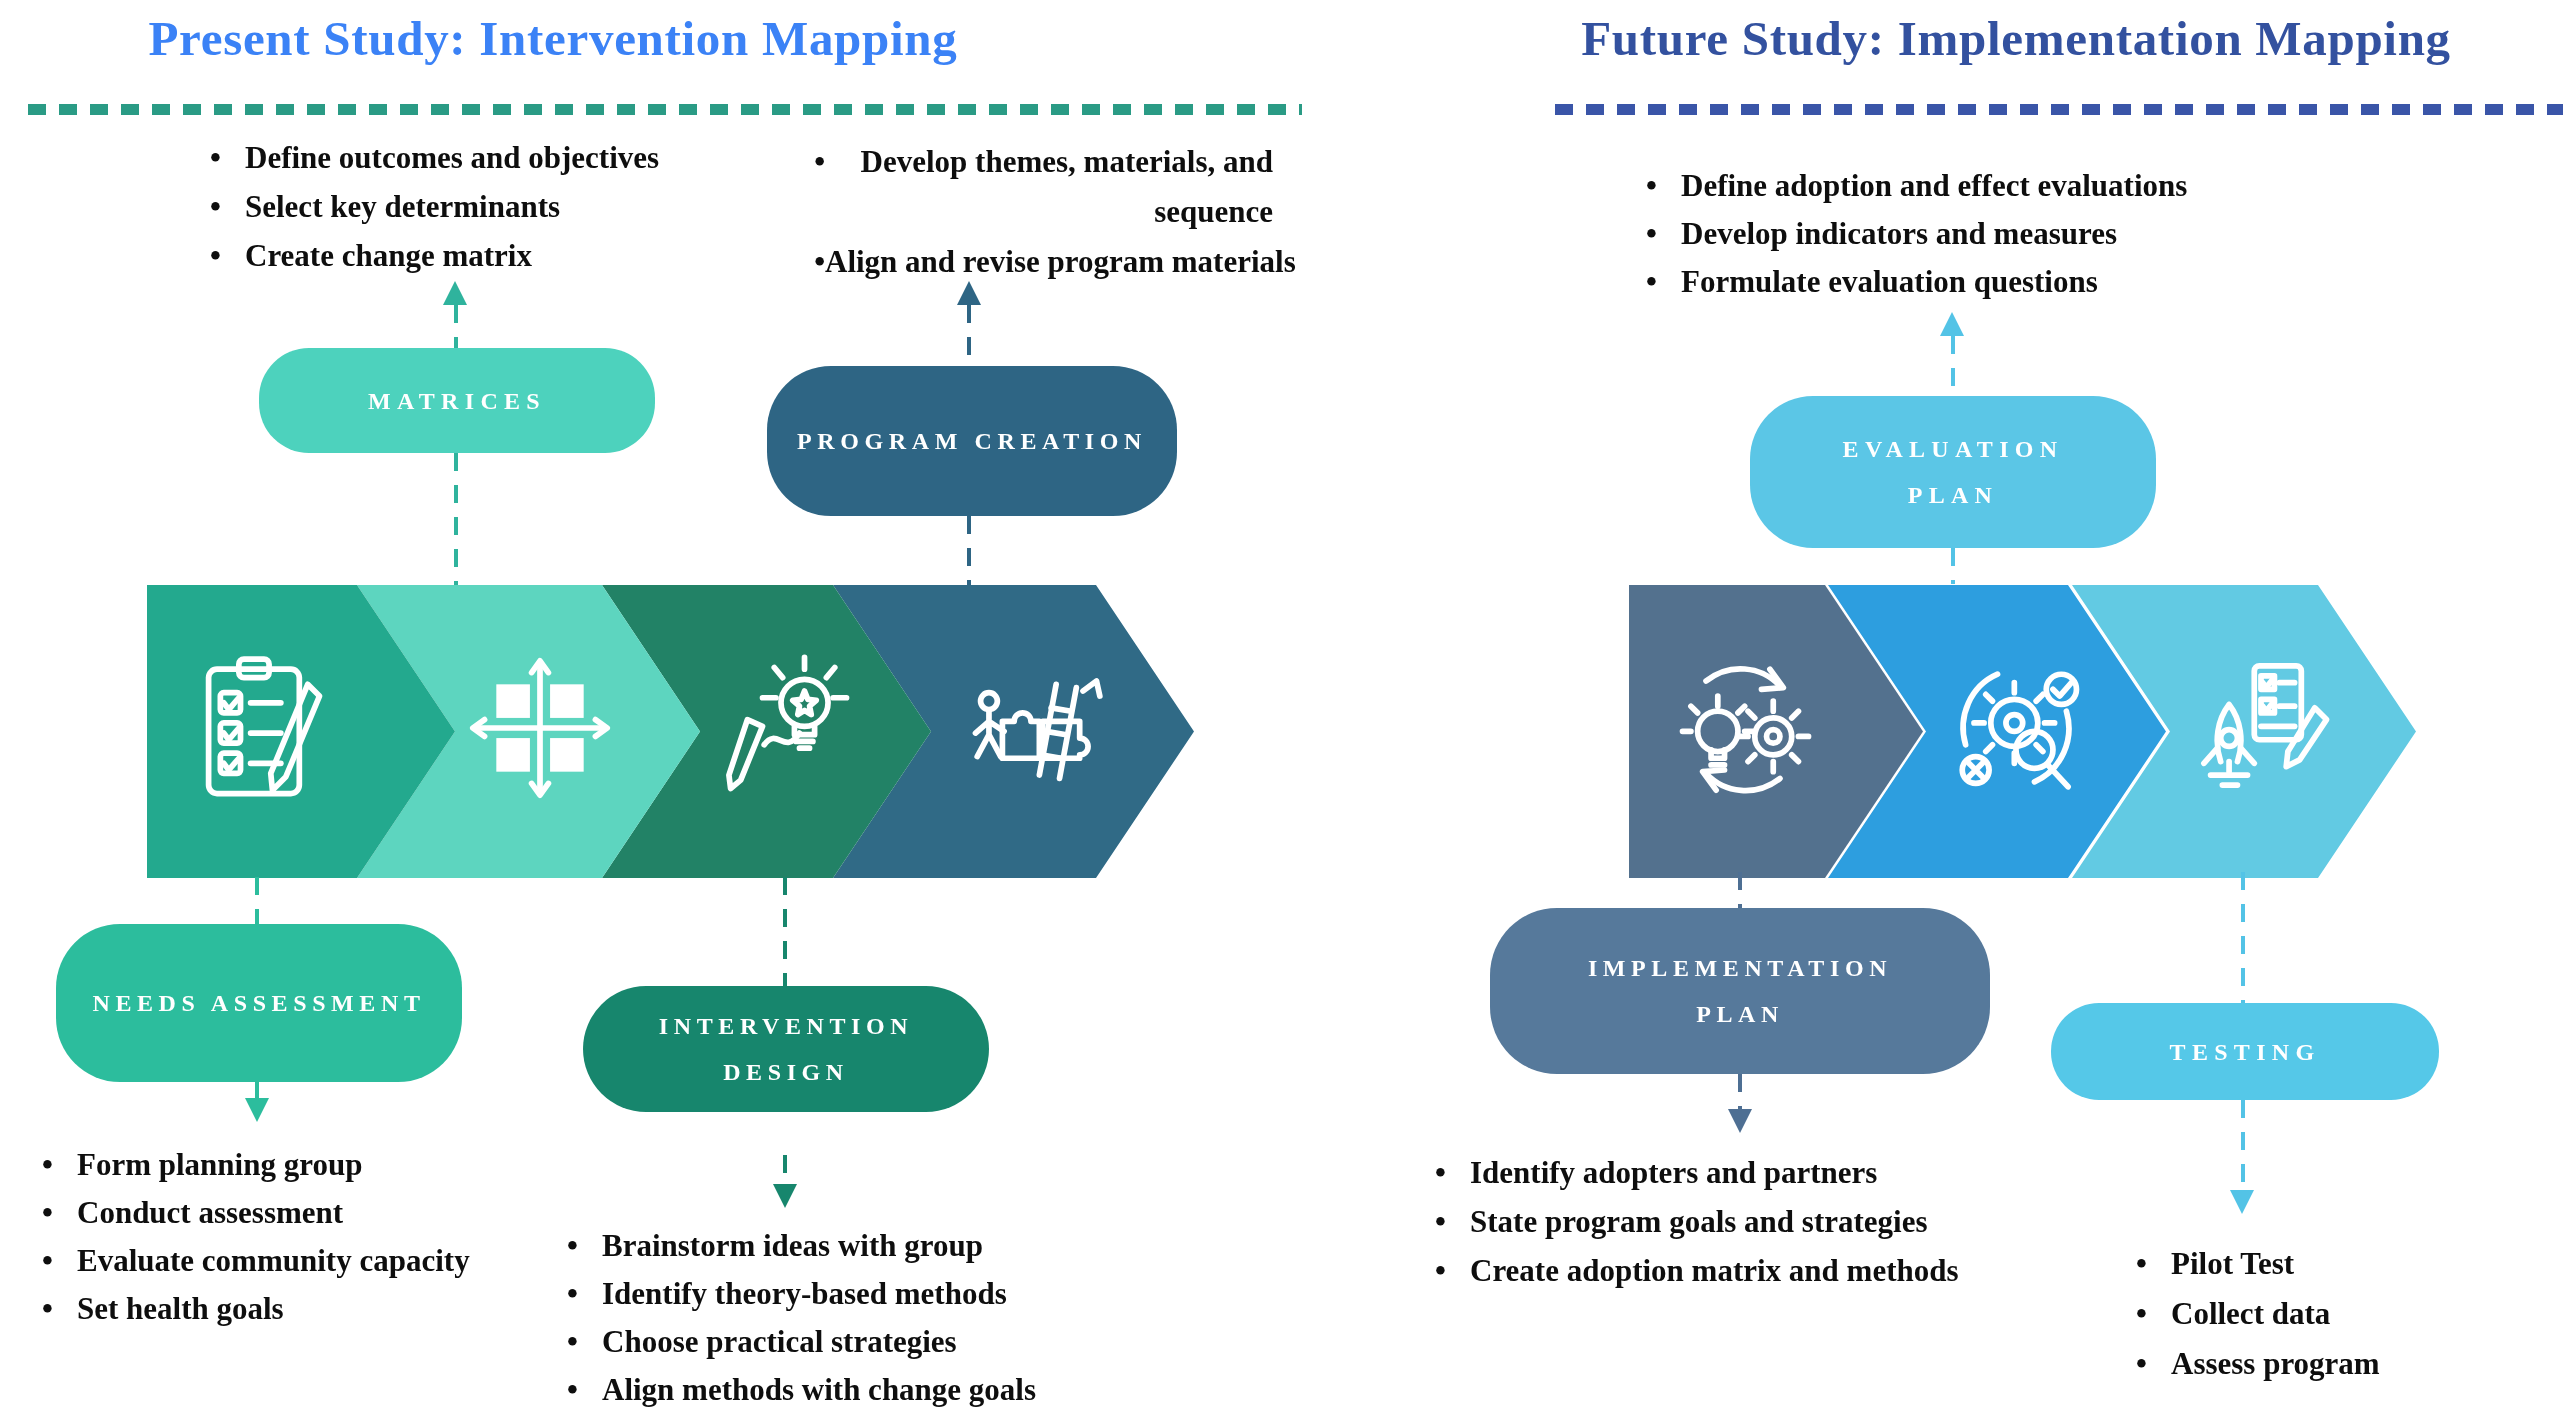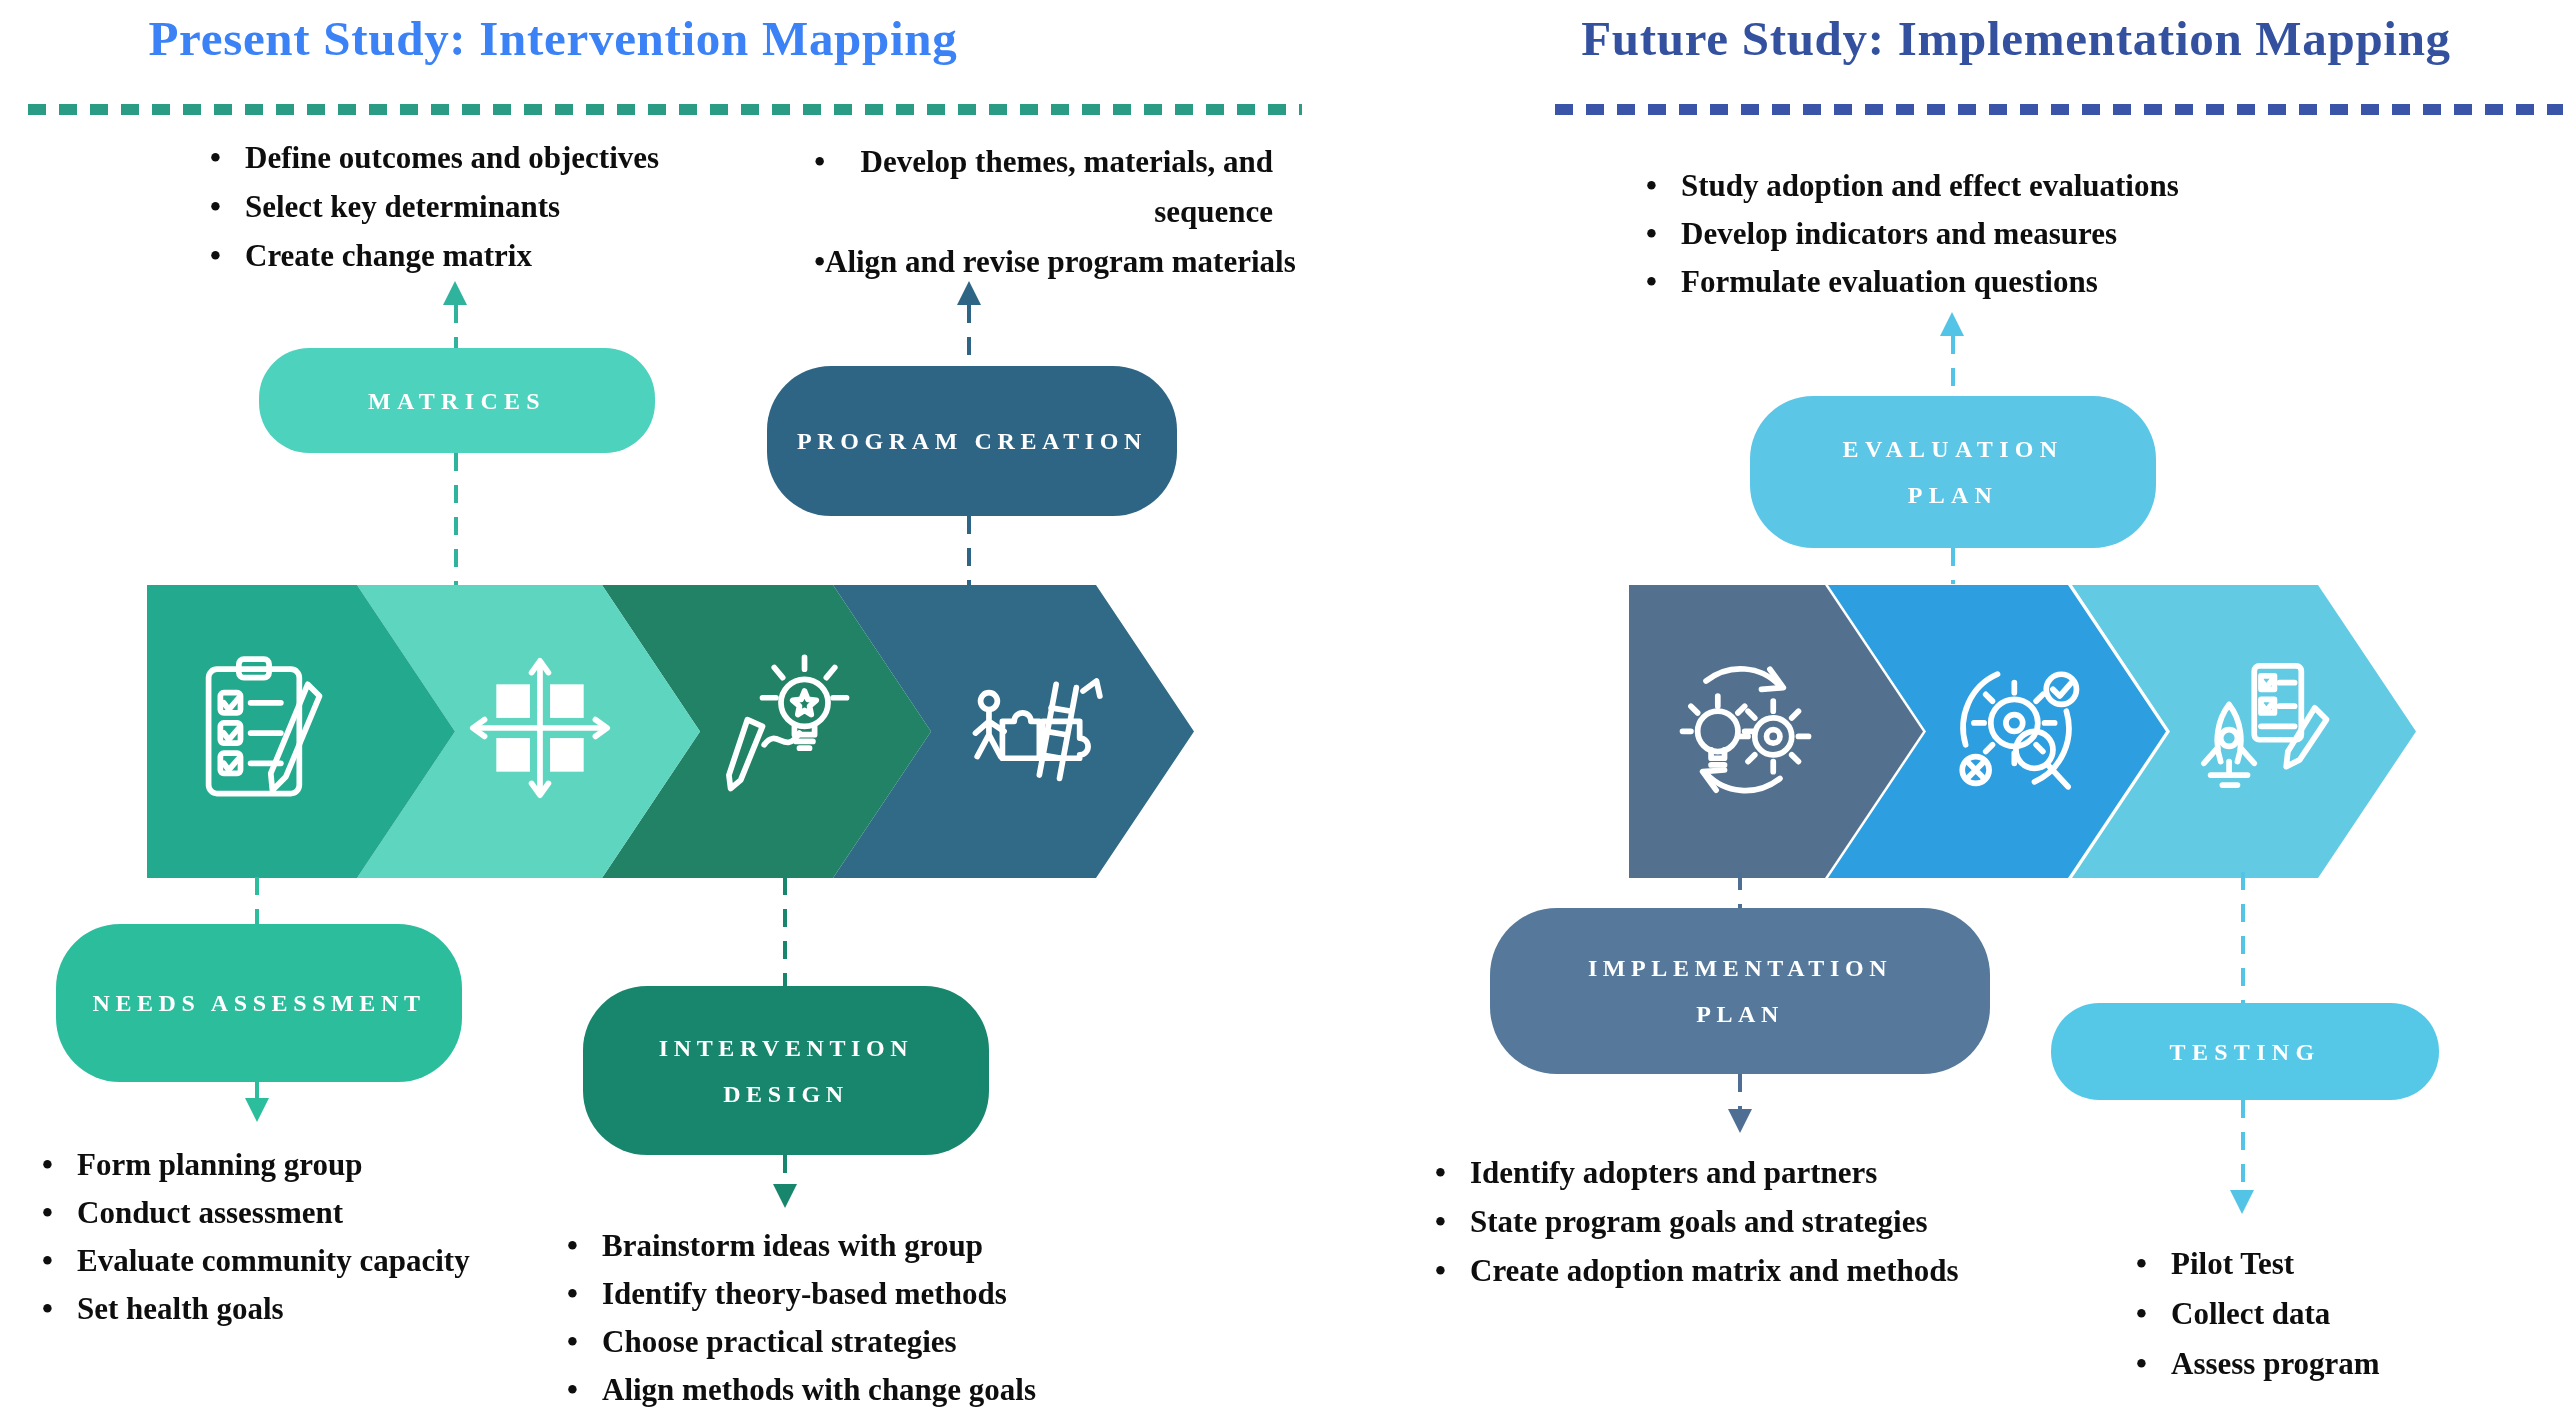--- a/index.html
+++ b/index.html
@@ -149,21 +149,21 @@
         <span class="dot"></span>
         <span class="bt">Evaluate community capacity</span>
       </div>
     <div class="bi" style="line-height:48px;">
         <span class="dot"></span>
         <span class="bt">Set health goals</span>
       </div>
   </div>
 
   <div class="vdash" style="left:783px;top:877px;height:109px;background:repeating-linear-gradient(180deg,#17866d 0 18px,transparent 18px 32px);"></div>
-  <div class="pill" style="left:583px;top:986px;width:406px;height:169px;border-radius:64px;background:#17866d;letter-spacing:5.6px;">
+  <div class="pill" style="left:583px;top:986px;width:406px;height:126px;border-radius:64px;background:#17866d;letter-spacing:5.6px;">
     <span>INTERVENTION</span>
     <span>DESIGN</span>
   </div>
   <div class="vdash" style="left:783px;top:1155px;height:29px;background:repeating-linear-gradient(180deg,#17866d 0 18px,transparent 18px 32px);"></div>
   <div class="arr" style="left:773px;top:1184px;border-left:12.6px solid transparent;border-right:12.6px solid transparent;border-top:24px solid #17866d;"></div>
 
   <div class="blist" style="left:567px;top:1222px;">
     <div class="bi" style="line-height:48px;">
         <span class="dot"></span>
         <span class="bt">Brainstorm ideas with group</span>
@@ -181,21 +181,21 @@
         <span class="bt">Align methods with change goals</span>
       </div>
   </div>
 
   <div class="title" style="left:1533px;width:966px;color:#33519f;">Future Study: Implementation Mapping</div>
   <div class="hdash" style="left:1555px;width:1008px;background:repeating-linear-gradient(90deg,#3a55a8 0 18px,transparent 18px 31px);"></div>
 
   <div class="blist" style="left:1646px;top:162px;">
     <div class="bi" style="line-height:48px;">
         <span class="dot"></span>
-        <span class="bt">Study adoption and effect evaluations</span>
+        <span class="bt">Define adoption and effect evaluations</span>
       </div>
     <div class="bi" style="line-height:48px;">
         <span class="dot"></span>
         <span class="bt">Develop indicators and measures</span>
       </div>
     <div class="bi" style="line-height:48px;">
         <span class="dot"></span>
         <span class="bt">Formulate evaluation questions</span>
       </div>
   </div>

